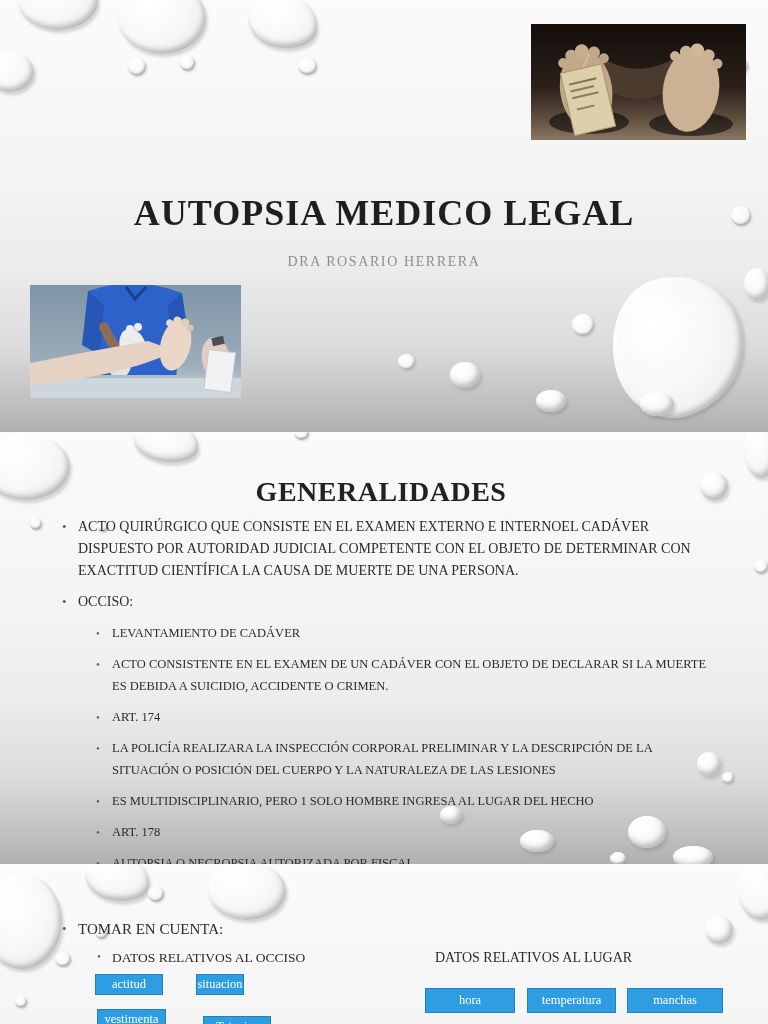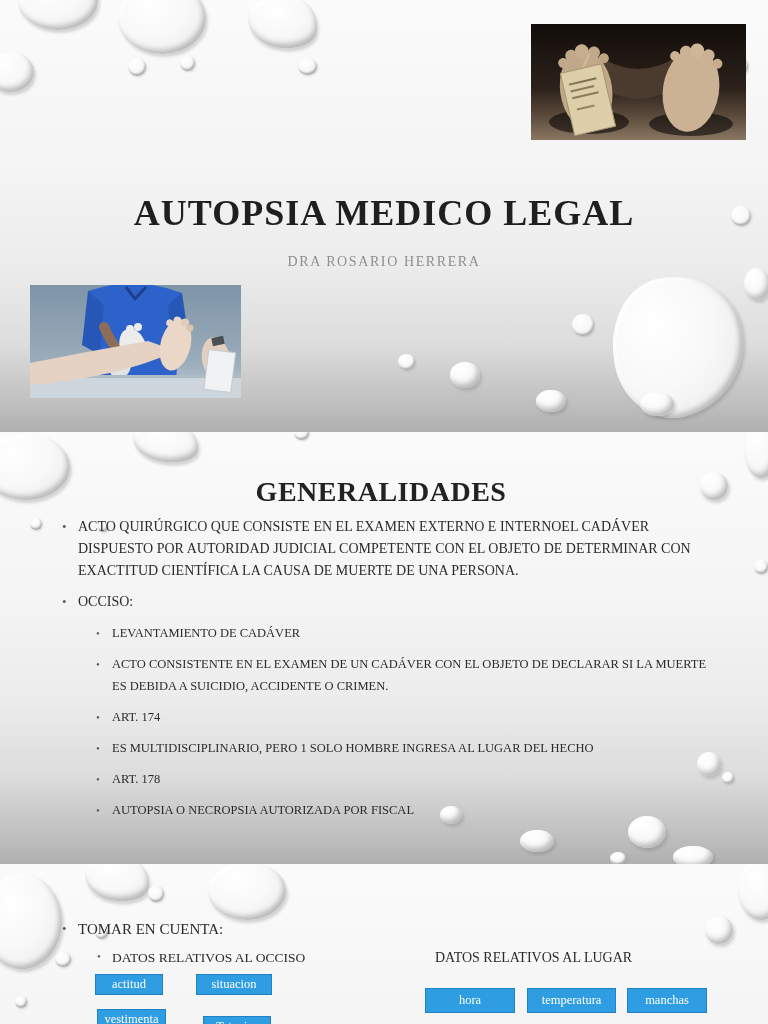--- a/index.html
+++ b/index.html
@@ -188,20 +188,21 @@
     <div class="drop sm" style="left:610px; top:420px; width:16px; height:13px;"></div>
 
     <h2 class="s2-title">GENERALIDADES</h2>
     <div class="s2-body">
       <ul>
         <li class="l1">ACTO QUIRÚRGICO QUE CONSISTE EN EL EXAMEN EXTERNO E INTERNOEL CADÁVER DISPUESTO POR AUTORIDAD JUDICIAL COMPETENTE CON EL OBJETO DE DETERMINAR CON EXACTITUD CIENTÍFICA LA CAUSA DE MUERTE DE UNA PERSONA.</li>
         <li class="l1">OCCISO:</li>
         <li class="l2">LEVANTAMIENTO DE CADÁVER</li>
         <li class="l2">ACTO CONSISTENTE EN EL EXAMEN DE UN CADÁVER CON EL OBJETO DE DECLARAR SI LA MUERTE ES DEBIDA A SUICIDIO, ACCIDENTE O CRIMEN.</li>
         <li class="l2">ART. 174</li>
+        <li class="l2">LA POLICÍA REALIZARA  LA INSPECCIÓN CORPORAL PRELIMINAR Y LA DESCRIPCIÓN DE LA SITUACIÓN O POSICIÓN DEL CUERPO Y LA NATURALEZA DE LAS LESIONES</li>
         <li class="l2">ES MULTIDISCIPLINARIO, PERO 1 SOLO HOMBRE INGRESA AL LUGAR DEL HECHO</li>
         <li class="l2">ART. 178</li>
         <li class="l2">AUTOPSIA O NECROPSIA AUTORIZADA POR FISCAL</li>
       </ul>
     </div>
   </section>
 
   <section class="slide">
     <div class="drop" style="left:-18px; top:10px;  width:80px; height:95px;"></div>
     <div class="drop blob" style="left:85px;  top:-8px;  width:65px; height:45px;"></div>
@@ -211,22 +212,22 @@
     <div class="drop sm" style="left:55px;  top:88px;  width:16px; height:15px;"></div>
     <div class="drop sm" style="left:15px;  top:132px; width:12px; height:12px;"></div>
     <div class="drop" style="left:738px; top:-6px;  width:46px; height:62px;"></div>
     <div class="drop" style="left:705px; top:52px;  width:28px; height:28px;"></div>
 
     <div class="s3-tomar">TOMAR EN CUENTA:</div>
     <div class="s3-occiso-h">DATOS RELATIVOS AL OCCISO</div>
     <div class="s3-lugar-h">DATOS RELATIVOS AL LUGAR</div>
 
     <div class="shape-btn" style="left:95px;  top:110px; width:68px; height:21px;">actitud</div>
-    <div class="shape-btn" style="left:196px; top:110px; width:76px; height:21px;">situacion</div>
+    <div class="shape-btn" style="left:196px; top:110px; width:48px; height:21px;">situacion</div>
     <div class="shape-btn" style="left:97px;  top:145px; width:69px; height:21px;">vestimenta</div>
     <div class="shape-btn" style="left:203px; top:152px; width:68px; height:21px;">Tatuajes</div>
 
     <div class="shape-btn" style="left:425px; top:124px; width:90px; height:25px;">hora</div>
     <div class="shape-btn" style="left:527px; top:124px; width:89px; height:25px;">temperatura</div>
-    <div class="shape-btn" style="left:627px; top:124px; width:80px; height:25px;">manchas</div>
+    <div class="shape-btn" style="left:627px; top:124px; width:96px; height:25px;">manchas</div>
   </section>
 
 </div>
 
 </body></html>

